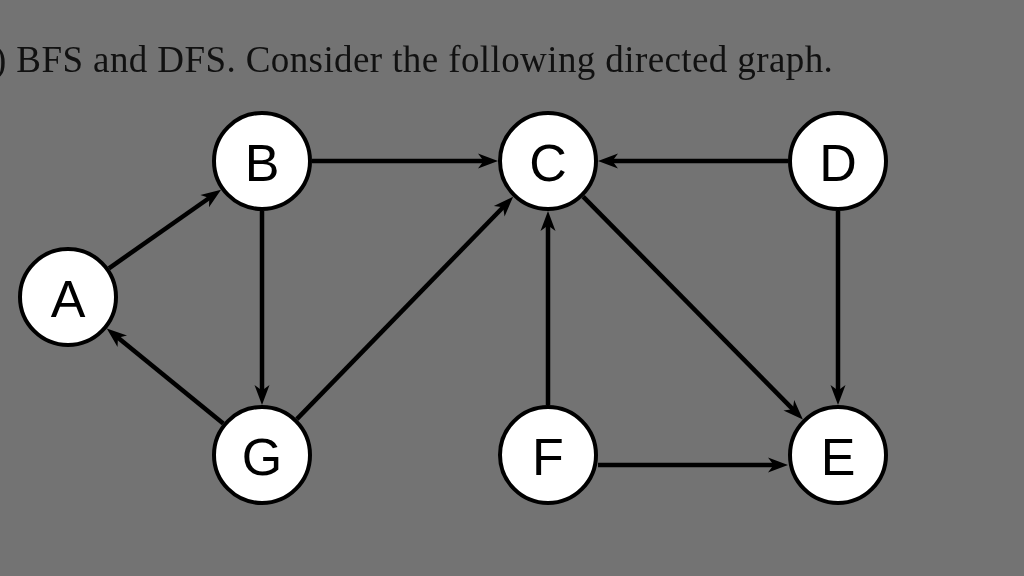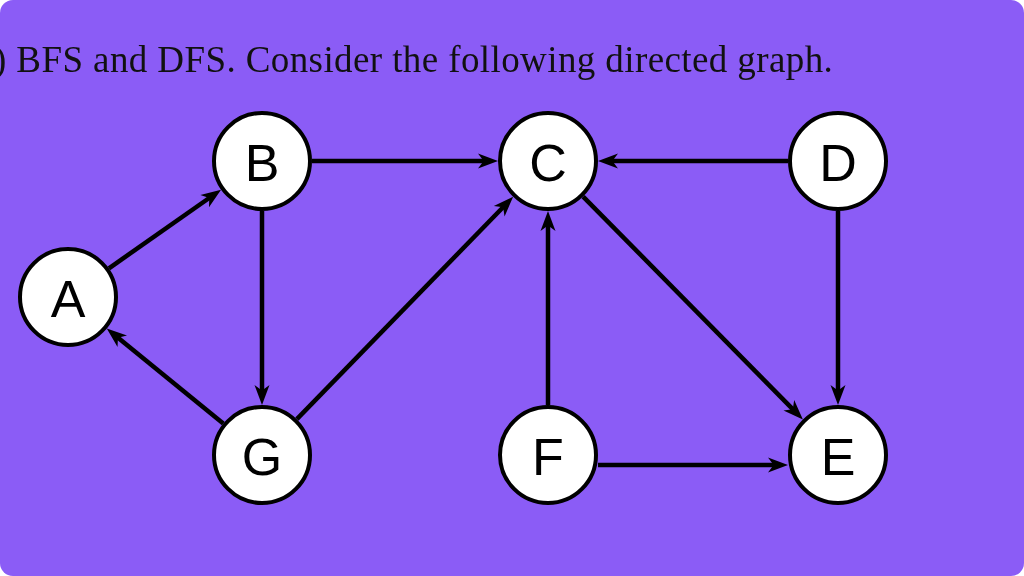--- a/index.html
+++ b/index.html
@@ -4,24 +4,23 @@
 <style>
   html, body {
     margin: 0;
     padding: 0;
     background: #ffffff;
   }
   #page {
     position: relative;
     width: 1024px;
     height: 576px;
-    background: #8b5cf6;
+    background: #737373;
     overflow: hidden;
     font-family: "Liberation Sans", sans-serif;
-    border-radius: 13px;
   }
   #caption {
     position: absolute;
     left: 0px;
     top: 36px;
     width: 1024px;
     height: 48px;
     line-height: 48px;
     font-family: "Liberation Serif", serif;
     font-size: 37px;

